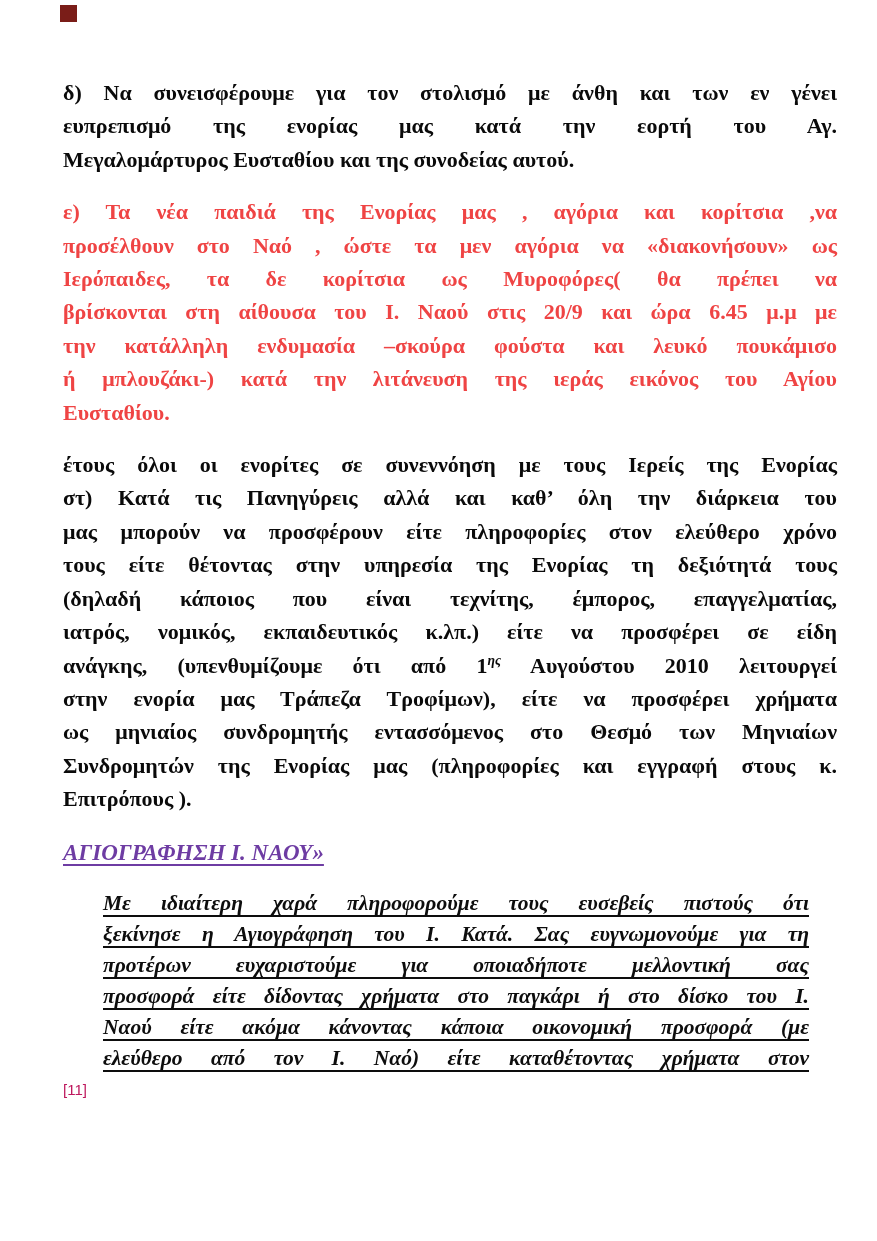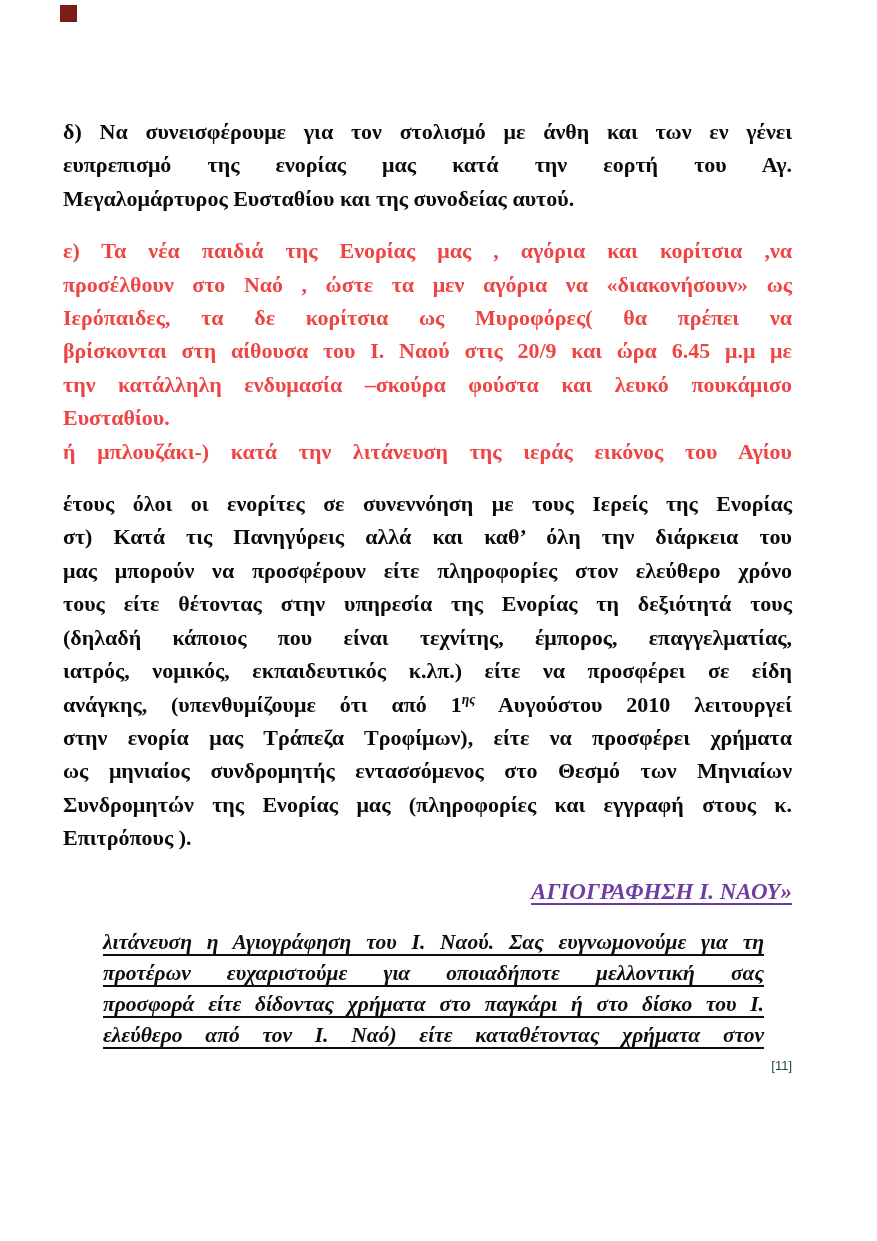--- a/index.html
+++ b/index.html
@@ -12,22 +12,21 @@
     font-family: "Liberation Serif", serif;
   }
   .marker {
     position: absolute;
     left: 60px;
     top: 5px;
     width: 17px;
     height: 17px;
   }
   .content {
-    padding: 76px 85px 0 63px;
-    margin-top: 39px;
+    padding: 76px 40px 0 63px;
   }
   .para {
     font-weight: bold;
     font-size: 22px;
     line-height: 33.4px;
     color: #0a0a0a;
     margin: 0 0 19px 0;
   }
   .line {
     text-align: justify;
@@ -36,21 +35,21 @@
   .line.last {
     text-align-last: left;
   }
   sup {
     font-size: 0.62em;
     vertical-align: super;
     line-height: 0;
     font-style: italic;
   }
   .heading {
-    text-align: right;
+    text-align: left;
     margin: 24px 0 22px 0;
     font-size: 23px;
     font-weight: bold;
     font-style: italic;
   }
   .heading span {
     text-decoration: underline;
     text-decoration-thickness: 2px;
     text-underline-offset: 4px;
   }
@@ -63,68 +62,70 @@
     color: #0d0d0d;
   }
   .qline {
     text-align: justify;
     text-align-last: justify;
     text-decoration: underline;
     text-decoration-thickness: 1.5px;
     text-underline-offset: 5px;
   }
   .footer {
-    text-align: right;
+    text-align: left;
     margin-top: 7px;
     font-family: "Liberation Sans", sans-serif;
-    font-size: 13px;
-    color: #14532d;
+    font-size: 15px;
+    color: #be185d;
   }
 </style>
 </head>
 <body>
 
 <div class="page">
   <div class="marker" style="background: rgb(122, 29, 24);"></div>
   <div class="content">
     <div>
         <div class="para" style="color: rgb(10, 10, 10);">
           <div class="line">δ) Να συνεισφέρουμε για τον στολισμό με άνθη και των εν γένει</div>
           <div class="line">ευπρεπισμό της ενορίας μας κατά την εορτή του Αγ.</div>
           <div class="line last">Μεγαλομάρτυρος Ευσταθίου και της συνοδείας αυτού.</div>
         </div>
         <div class="para" style="color: #ef4444;">
           <div class="line">ε) Τα νέα παιδιά της Ενορίας μας , αγόρια και κορίτσια ,να</div>
           <div class="line">προσέλθουν στο Ναό , ώστε τα μεν αγόρια να «διακονήσουν» ως</div>
           <div class="line">Ιερόπαιδες, τα δε κορίτσια ως Μυροφόρες( θα πρέπει να</div>
           <div class="line">βρίσκονται στη αίθουσα του Ι. Ναού στις 20/9 και ώρα 6.45 μ.μ με</div>
           <div class="line">την κατάλληλη ενδυμασία –σκούρα φούστα και λευκό πουκάμισο</div>
+          <div class="line">ή μπλουζάκι-) κατά την λιτάνευση της ιεράς εικόνος του Αγίου</div>
           <div class="line last">Ευσταθίου.</div>
-          <div class="line">ή μπλουζάκι-) κατά την λιτάνευση της ιεράς εικόνος του Αγίου</div>
         </div>
         <div class="para" style="color: rgb(10, 10, 10);">
           <div class="line">έτους όλοι οι ενορίτες σε συνεννόηση με τους Ιερείς της Ενορίας</div>
           <div class="line">στ) Κατά τις Πανηγύρεις αλλά και καθ’ όλη την διάρκεια του</div>
           <div class="line">μας μπορούν να προσφέρουν είτε πληροφορίες στον ελεύθερο χρόνο</div>
           <div class="line">τους είτε θέτοντας στην υπηρεσία της Ενορίας τη δεξιότητά τους</div>
           <div class="line">(δηλαδή κάποιος που είναι τεχνίτης, έμπορος, επαγγελματίας,</div>
           <div class="line">ιατρός, νομικός, εκπαιδευτικός κ.λπ.) είτε να προσφέρει σε είδη</div>
           <div class="line">ανάγκης, (υπενθυμίζουμε ότι από 1<sup>ης</sup> Αυγούστου 2010 λειτουργεί</div>
           <div class="line">στην ενορία μας Τράπεζα Τροφίμων), είτε να προσφέρει χρήματα</div>
           <div class="line">ως μηνιαίος συνδρομητής εντασσόμενος στο Θεσμό των Μηνιαίων</div>
           <div class="line">Συνδρομητών της Ενορίας μας (πληροφορίες και εγγραφή στους κ.</div>
           <div class="line last">Επιτρόπους ).</div>
         </div>
       </div>
     <div class="heading" style="color: rgb(110, 60, 163);">
       <span>ΑΓΙΟΓΡΑΦΗΣΗ Ι. ΝΑΟΥ»</span>
     </div>
     <div class="quote">
-        <div class="qline">λιτάνευση η Αγιογράφηση του Ι. Ναού. Σας ευγνωμονούμε για τη</div>
+        <div class="qline">Με ιδιαίτερη χαρά πληροφορούμε τους ευσεβείς πιστούς ότι</div>
+        <div class="qline">ξεκίνησε η Αγιογράφηση του Ι. Κατά. Σας ευγνωμονούμε για τη</div>
         <div class="qline">προτέρων ευχαριστούμε για οποιαδήποτε μελλοντική σας</div>
         <div class="qline">προσφορά είτε δίδοντας χρήματα στο παγκάρι ή στο δίσκο του Ι.</div>
+        <div class="qline">Ναού είτε ακόμα κάνοντας κάποια οικονομική προσφορά (με</div>
         <div class="qline">ελεύθερο από τον Ι. Ναό) είτε καταθέτοντας χρήματα στον</div>
       </div>
     <div class="footer">
       <span>[11]</span>
     </div>
   </div>
 </div>
 
 </body></html>

